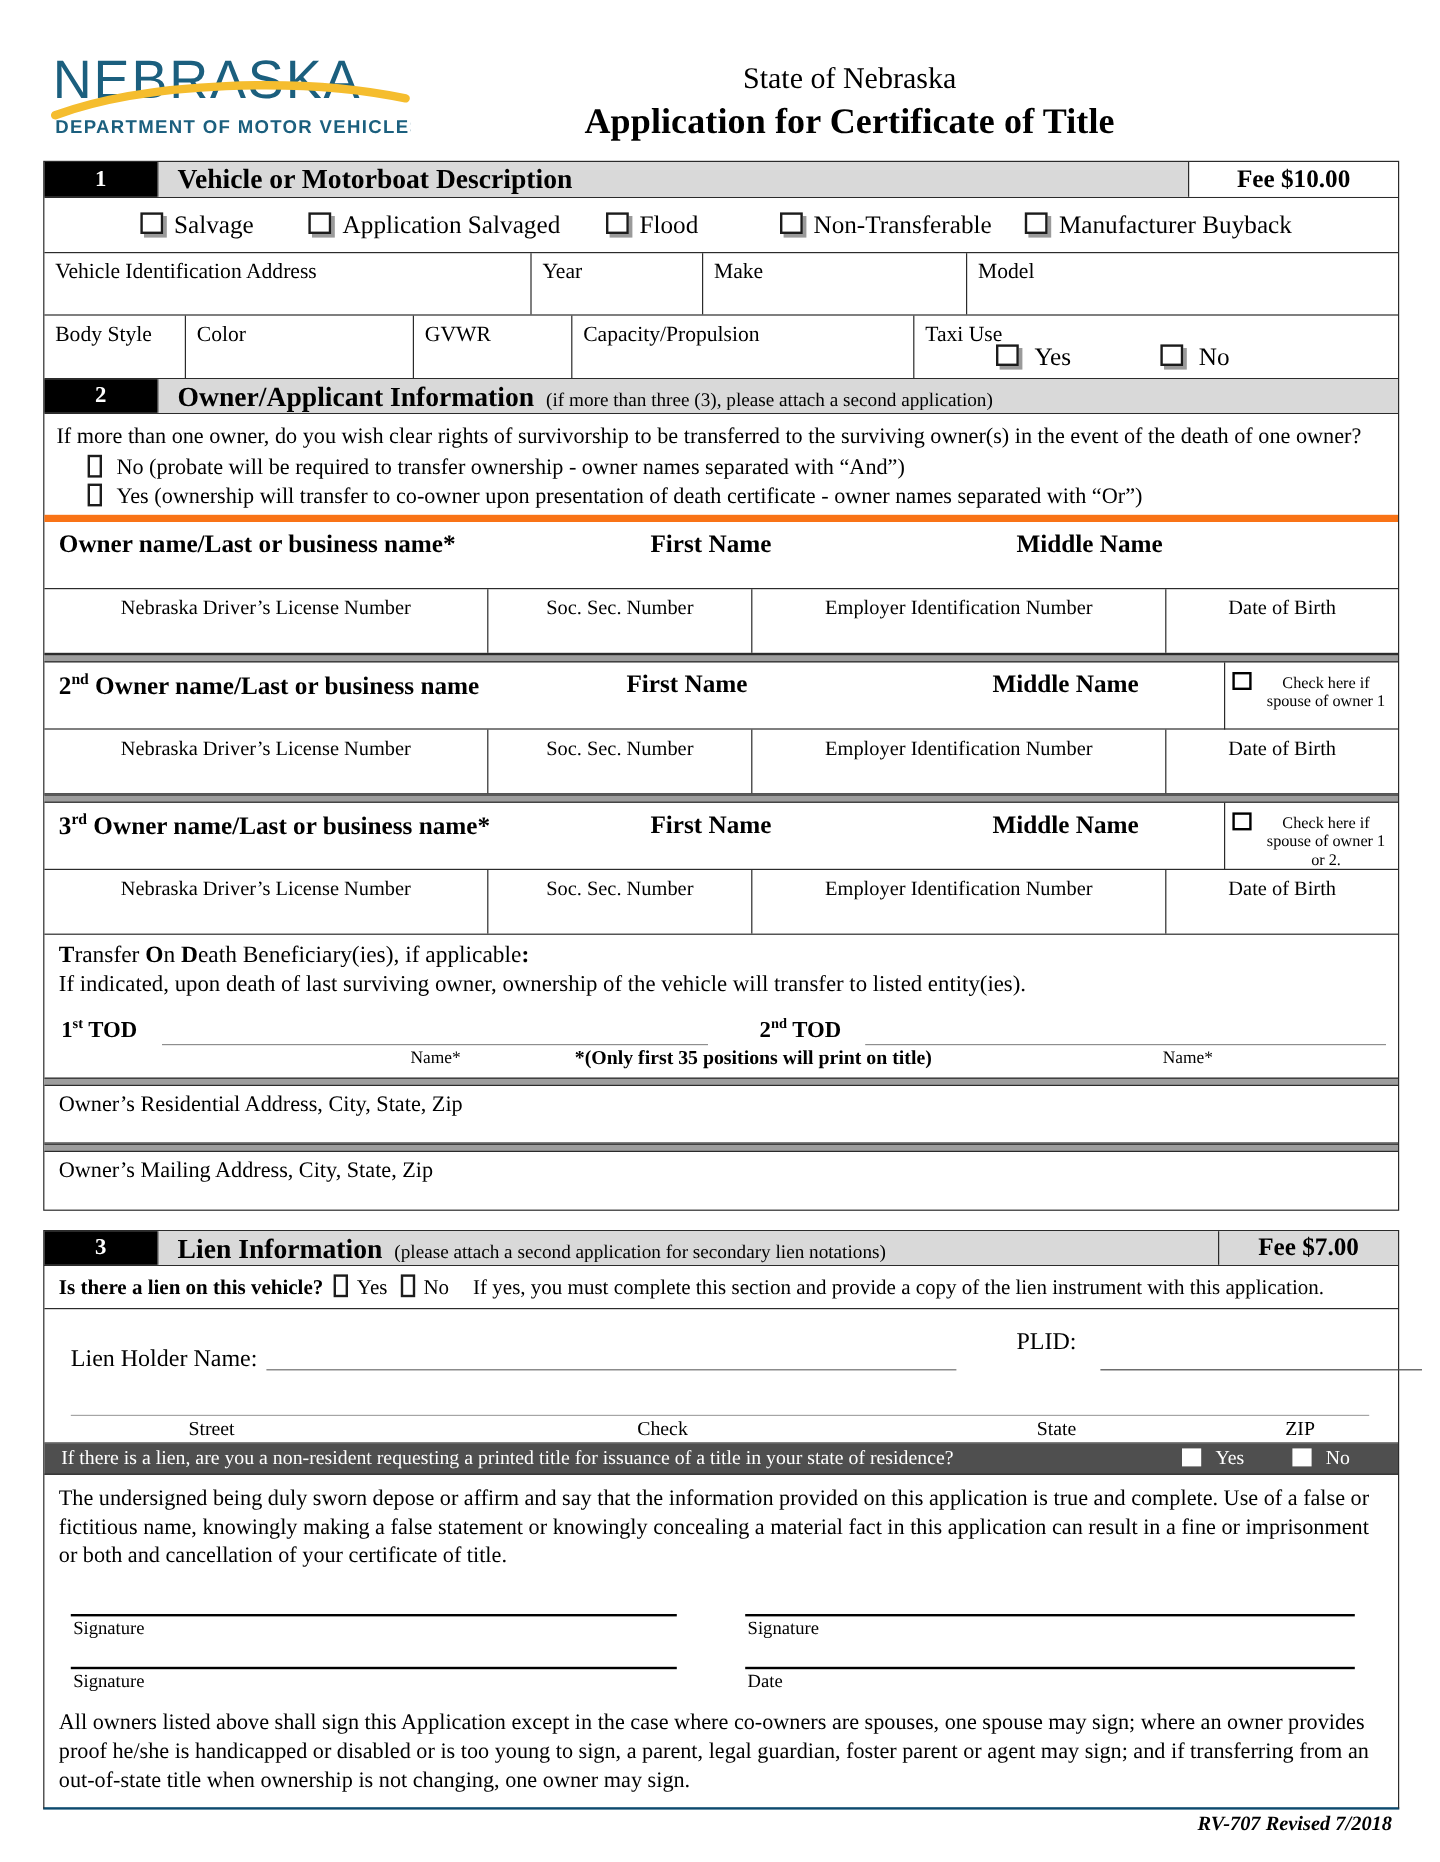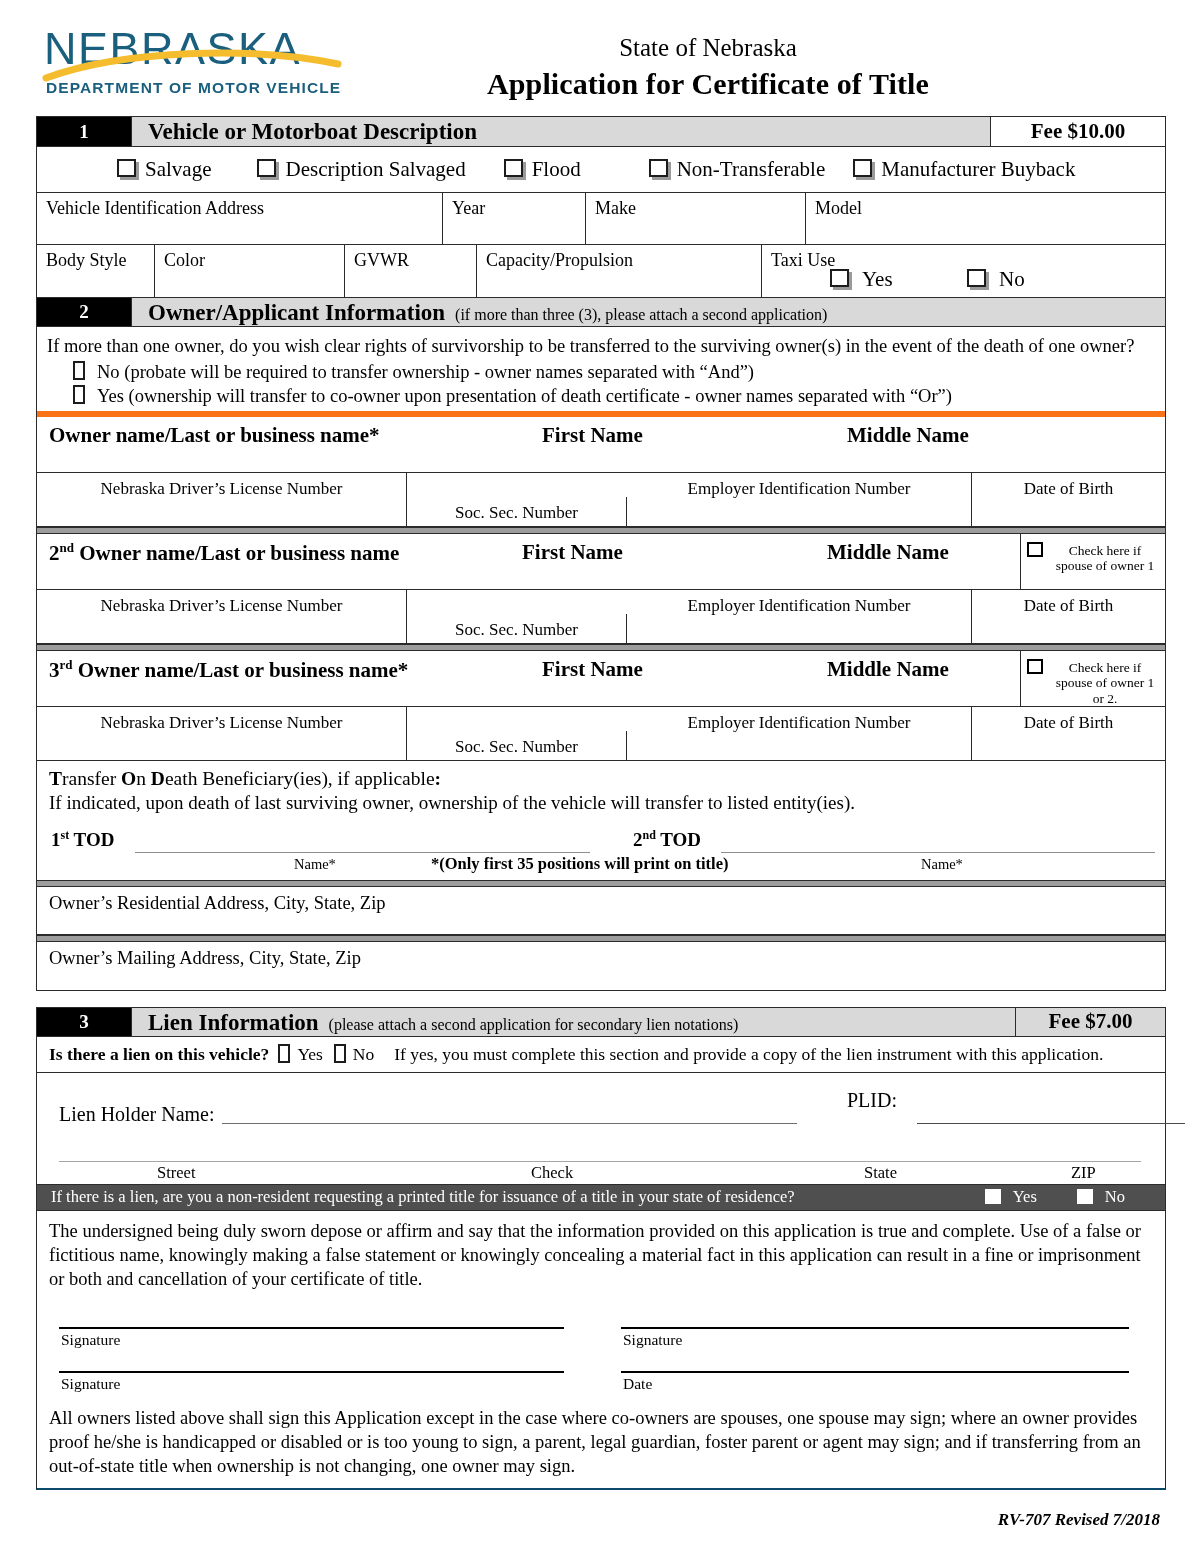--- a/index.html
+++ b/index.html
@@ -9,21 +9,21 @@
     width:1200px; height:1552px;
     background:#ffffff;
     font-family:"Liberation Serif", serif;
     color:#000;
     position:relative;
     overflow:hidden;
   }
   .page { position:relative; width:1200px; height:1552px; padding:0; }
 
   
-  .header { display:flex; align-items:flex-start; padding:14px 36px 0 42px; }
+  .header { display:flex; align-items:flex-start; padding:32px 36px 0 42px; }
   .logo-wrap { width:330px; flex:0 0 330px; padding-top:6px; }
   .logo-svg { display:block; }
   .title-wrap { flex:1; text-align:center; padding-right:120px; padding-top:20px;}
   .state-line { font-size:25px; font-family:"Liberation Serif", serif; line-height:1.1; }
   .main-title { font-size:30px; font-weight:bold; line-height:1.25; margin-top:3px; letter-spacing:0.1px;}
 
   
   .form { margin:14px 36px 0 36px; border:1px solid #2b2b2b; width:1130px; }
 
   
@@ -86,34 +86,34 @@
   .own-names .nm.c { left:810px; top:6px; }
   .spouse-cell {
     width:145px; border-left:1px solid #2b2b2b; height:56px;
     display:flex; align-items:flex-start; padding:9px 4px 0 6px; font-size:13.5px; line-height:1.15;
   }
   .spouse-cell .txt { margin-left:6px; text-align:center; flex:1;}
 
   .id-row { display:flex; height:54px; border-bottom:1px solid #2b2b2b; }
   .id-cell { border-right:1px solid #2b2b2b; font-size:17px; text-align:center; padding-top:6px;}
   .id-cell:last-child { border-right:none; }
-  .id-a { width:370px; } .id-b { width:220px;margin-top:24px; } .id-c { width:345px; } .id-d { flex:1; }
+  .id-a { width:370px; } .id-b { width:220px; } .id-c { width:345px; } .id-d { flex:1; }
 
   .gray-div { height:7px; background:#9d9d9d; border-top:1px solid #2b2b2b; border-bottom:1px solid #2b2b2b;}
 
   
   .tod-block { padding:7px 12px 4px 12px; }
   .tod-h { font-size:19.5px; }
   .tod-h b { font-weight:bold; }
   .tod-sub { font-size:19px; margin-top:2px;}
   .tod-lines { position:relative; height:52px; margin-top:10px; font-size:19px; }
   .tod-lines .lbl { position:absolute; font-weight:bold; }
   .tod-lines .lbl sup { font-size:12px; font-weight:bold;}
   .tod-lines .line { position:absolute; border-bottom:1.5px solid #8e8e8e; }
-  .tod-lines .cap { position:absolute; font-size:14.5px; }
+  .tod-lines .cap { position:absolute; font-size:14.5px;margin-left:48px; }
   .tod-lines .cap.bold { font-weight:bold; font-size:16.5px;}
 
   .addr-row { height:48px; padding:6px 0 0 12px; font-size:18.5px; border-bottom:1px solid #2b2b2b;}
   .addr-row:last-child { border-bottom:none; }
 
   
   .lien-q { height:36px; display:flex; align-items:center; padding-left:12px; font-size:17.5px;
             border-bottom:1px solid #2b2b2b;}
   .lien-q b { font-weight:bold; }
   .lien-body { position:relative; height:112px; border-bottom:1px solid #2b2b2b; }
@@ -173,21 +173,21 @@
     </div>
 
     <div class="salvage-row">
       <span class="item">
         <span class="cbox"></span>
         <span class="lab">Salvage</span>
       </span>
       <span class="sp1"></span>
       <span class="item">
         <span class="cbox"></span>
-        <span class="lab">Description Salvaged</span>
+        <span class="lab">Application Salvaged</span>
       </span>
       <span class="sp2"></span>
       <span class="item">
         <span class="cbox"></span>
         <span class="lab">Flood</span>
       </span>
       <span class="sp3"></span>
       <span class="item">
         <span class="cbox"></span>
         <span class="lab">Non-Transferable</span>

